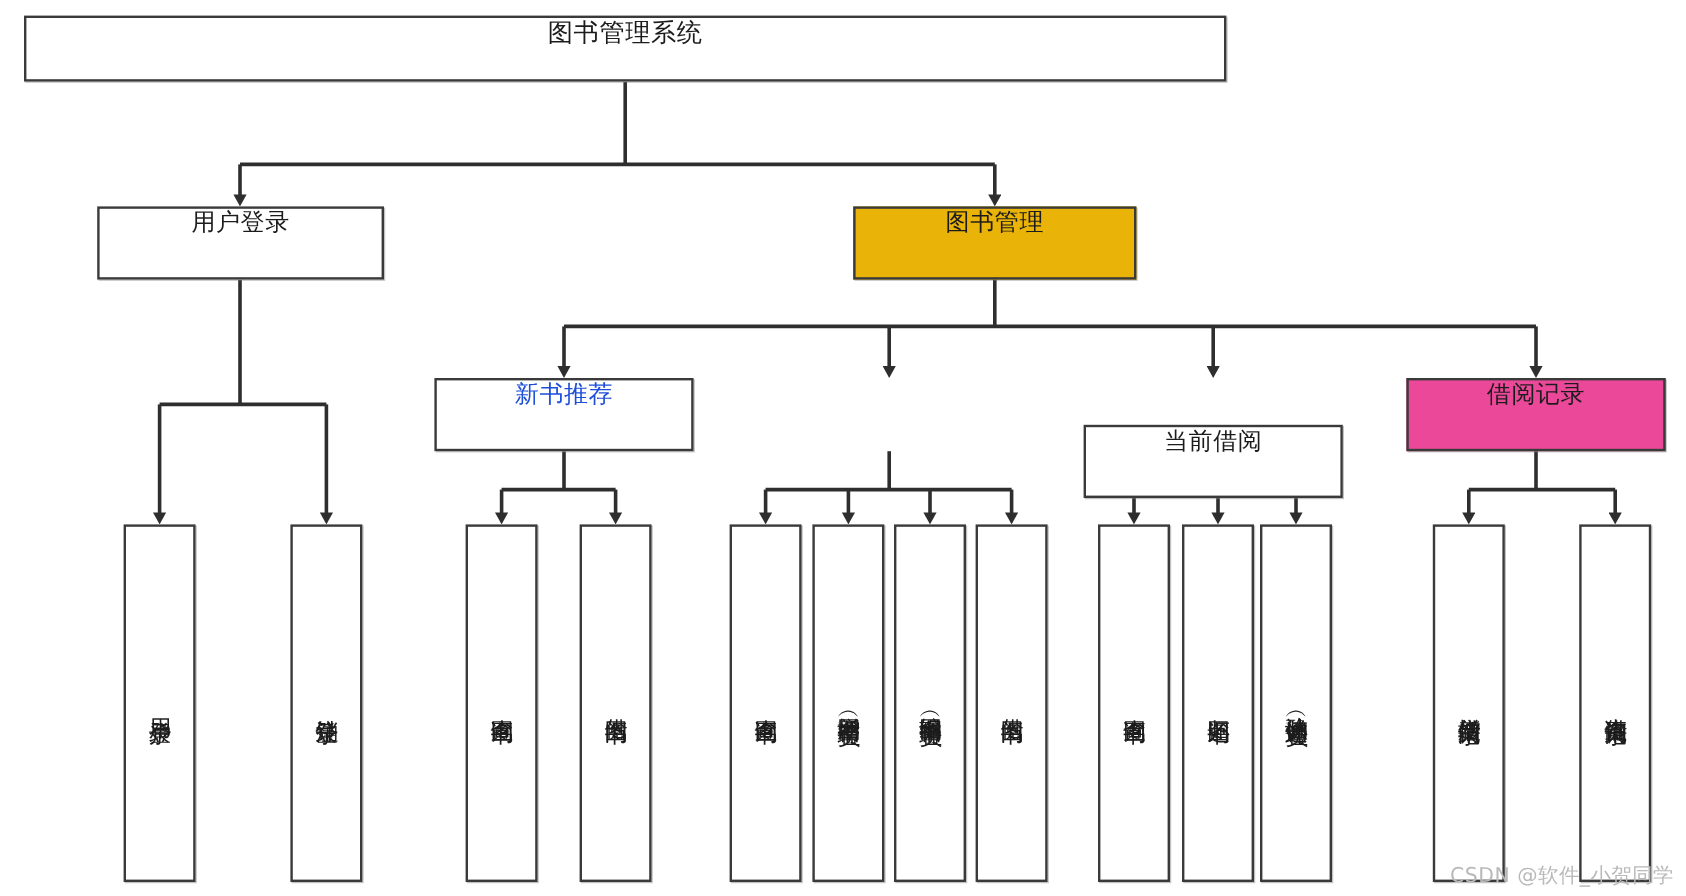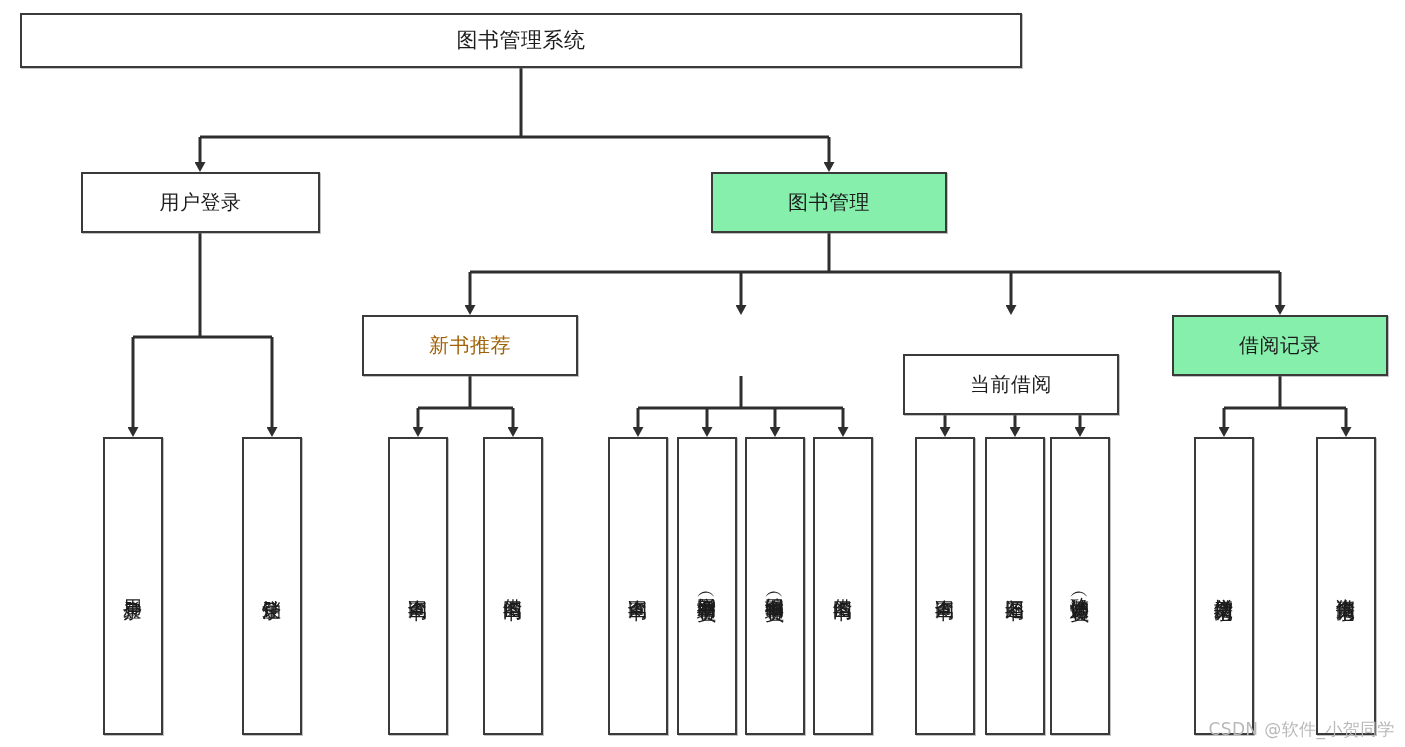--- a/index.html
+++ b/index.html
@@ -27,21 +27,20 @@
     width: 1405px;
     height: 747px;
   }
   .node-box {
     position: absolute;
     box-sizing: border-box;
     background: #ffffff;
     border: 2px solid #3a3a3a;
     box-shadow: 1px 1px 0 rgba(120,120,120,0.45);
     display: flex;
-    align-items: center;
     justify-content: center;
   }
   .node-label {
     color: #1c1c1c;
     font-size: 20px;
     line-height: 1.18;
     letter-spacing: 0.5px;
     white-space: nowrap;
     text-align: center;
   }
@@ -126,31 +125,31 @@
     </g>
   </svg>
 
   <div class="node-box level0" id="node-root" style="left: 20px; top: 13px; width: 1002px; height: 55px; border-color: rgb(58, 58, 58); background: rgb(255, 255, 255);">
     <span class="node-label" style="color: rgb(28, 28, 28);">图书管理系统</span>
   </div>
 
   <div class="node-box level1" id="node-l1-0" style="left: 81px; top: 172px; width: 239px; height: 61px; border-color: rgb(58, 58, 58); background: rgb(255, 255, 255);">
     <span class="node-label" style="color: rgb(28, 28, 28);">用户登录</span>
   </div>
-  <div class="node-box level1" id="node-l1-1" style="left: 711px; top: 172px; width: 236px; height: 61px; border-color: rgb(58, 58, 58); background: #86efac;">
+  <div class="node-box level1" id="node-l1-1" style="left: 711px; top: 172px; width: 236px; height: 61px; border-color: rgb(58, 58, 58); background: #eab308;">
     <span class="node-label" style="color: rgb(28, 28, 28);">图书管理</span>
   </div>
 
   <div class="node-box level2" id="node-l2-0" style="left: 362px; top: 315px; width: 216px; height: 61px; border-color: rgb(58, 58, 58); background: rgb(255, 255, 255);">
-    <span class="node-label" style="color: #a16207;">新书推荐</span>
+    <span class="node-label" style="color: #1d4ed8;">新书推荐</span>
   </div>
   <div class="node-box level2" id="node-l2-2" style="left: 903px; top: 315px; width: 216px; height: 61px; border-color: rgb(58, 58, 58); background: rgb(255, 255, 255); margin-top: 39px;">
     <span class="node-label" style="color: rgb(28, 28, 28);">当前借阅</span>
   </div>
-  <div class="node-box level2" id="node-l2-3" style="left: 1172px; top: 315px; width: 216px; height: 61px; border-color: rgb(58, 58, 58); background: #86efac;">
+  <div class="node-box level2" id="node-l2-3" style="left: 1172px; top: 315px; width: 216px; height: 61px; border-color: rgb(58, 58, 58); background: #ec4899;">
     <span class="node-label" style="color: rgb(28, 28, 28);">借阅记录</span>
   </div>
 
   <div class="node-box vertical" id="node-leaf-0" style="left: 103px; top: 437px; width: 60px; height: 298px; border-color: rgb(58, 58, 58); background: rgb(255, 255, 255);">
     <span class="node-label" style="color: rgb(28, 28, 28);">用户登录</span>
   </div>
   <div class="node-box vertical" id="node-leaf-1" style="left: 242px; top: 437px; width: 60px; height: 298px; border-color: rgb(58, 58, 58); background: rgb(255, 255, 255);">
     <span class="node-label" style="color: rgb(28, 28, 28);">注销登录</span>
   </div>
   <div class="node-box vertical" id="node-leaf-2" style="left: 388px; top: 437px; width: 60px; height: 298px; border-color: rgb(58, 58, 58); background: rgb(255, 255, 255);">

